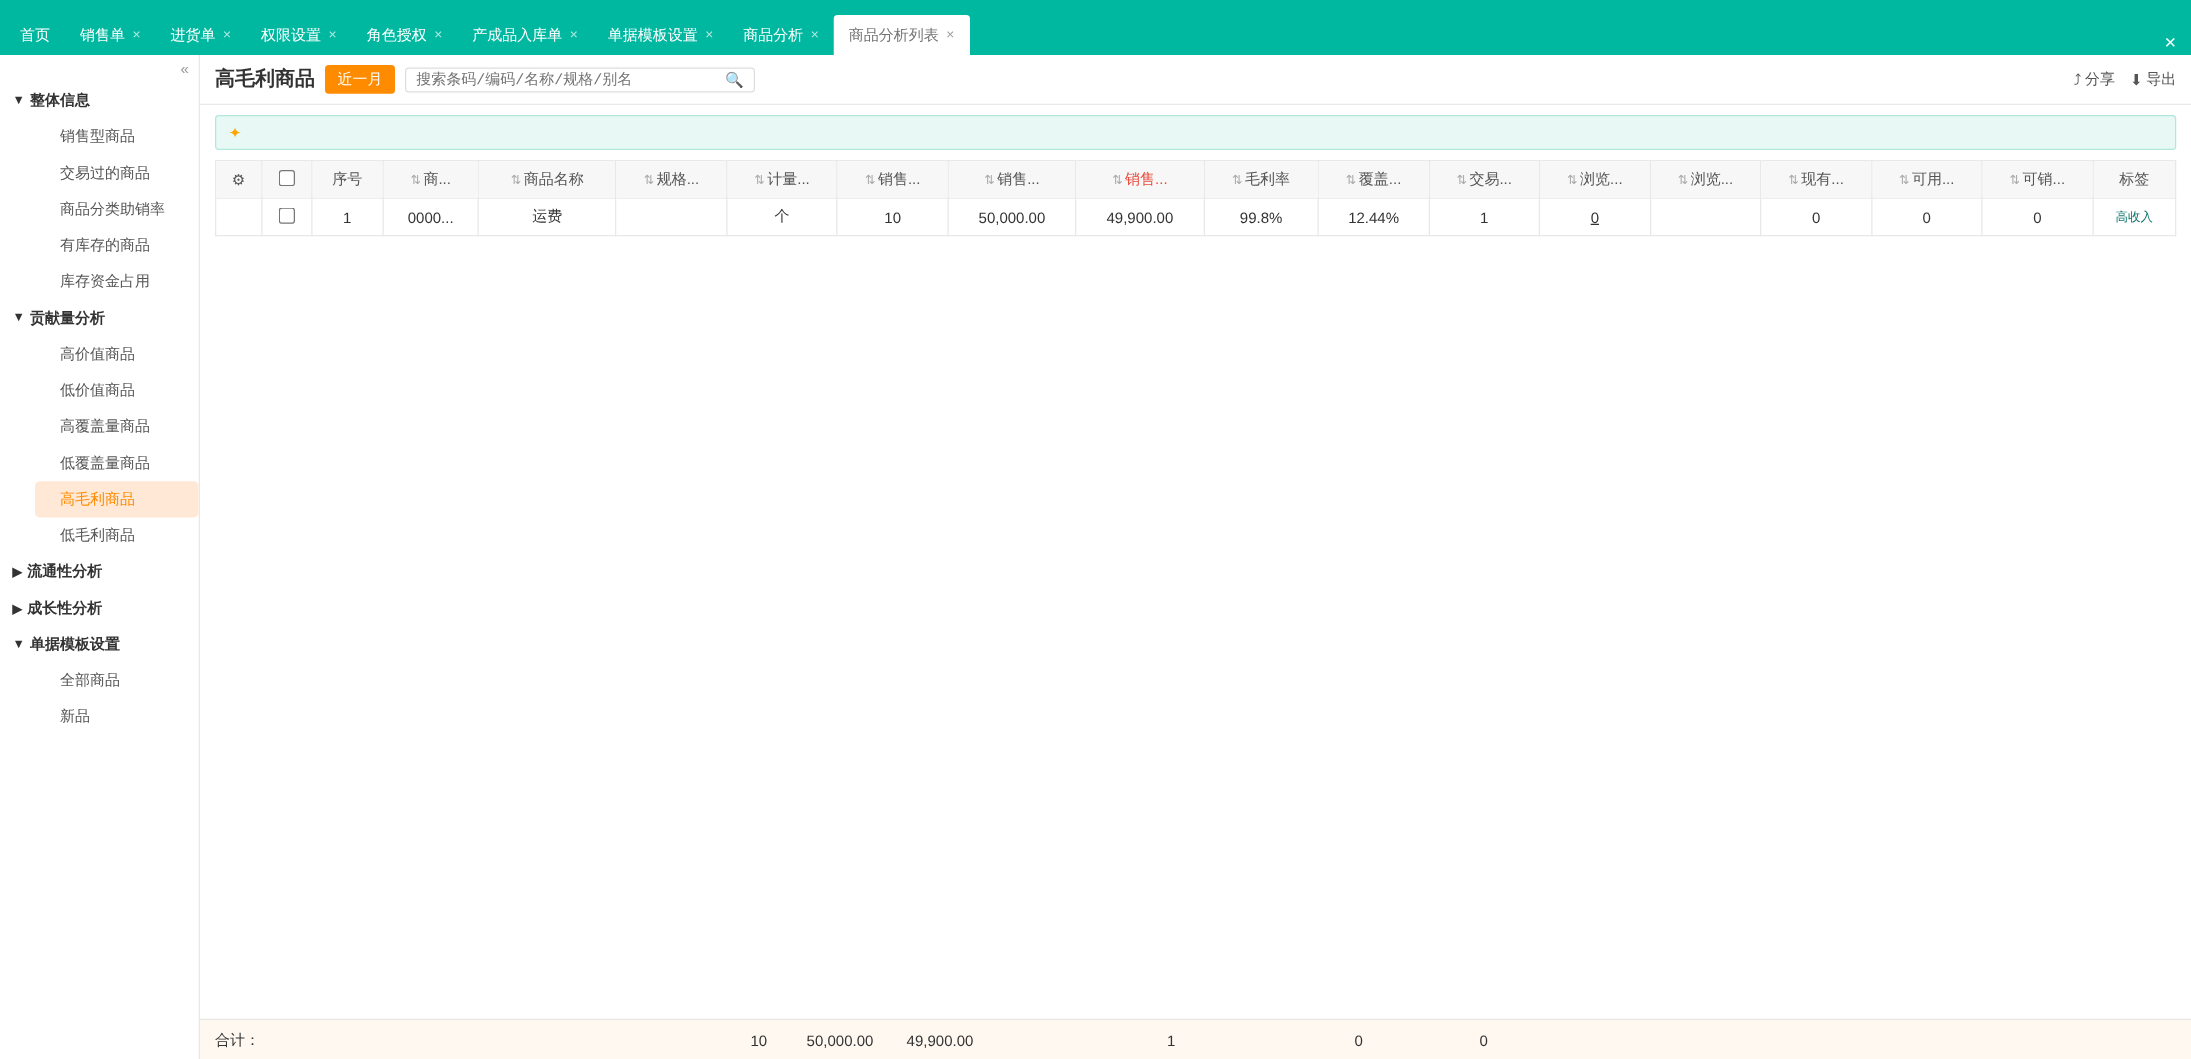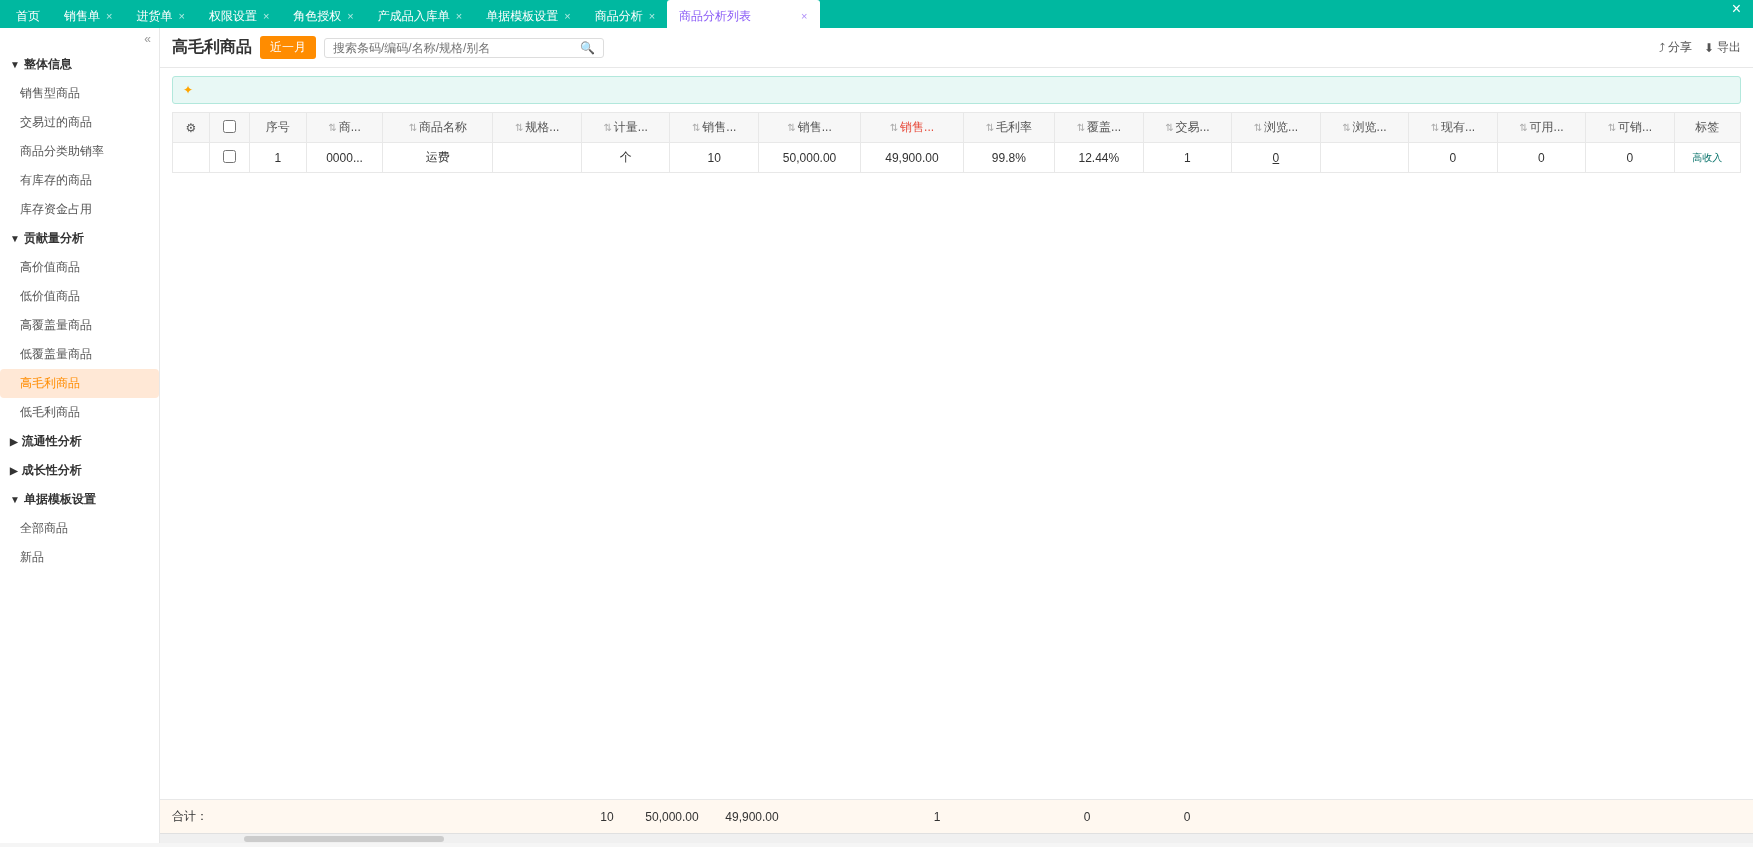--- a/index.html
+++ b/index.html
@@ -1,37 +1,37 @@
 <!DOCTYPE html>
 <html><head>
   <meta charset="utf-8">
   <style>
     * { box-sizing: border-box; margin: 0; padding: 0; font-family: "Microsoft YaHei", "SimHei", Arial, sans-serif; font-size: 12px; }
     body { background: #f5f5f5; overflow: hidden; }
 
     
     .tab-bar {
       display: flex;
-      align-items: flex-start;
+      align-items: flex-end;
       background: #00b8a0;
-      height: 28px;
+      height: 44px;
       padding: 0 4px;
       color: white;
     }
     .tab-item {
       display: flex;
       align-items: center;
       padding: 0 12px;
       height: 32px;
       cursor: pointer;
       white-space: nowrap;
       font-size: 13px;
       color: white;
     }
-    .tab-item.active { background: white; color: #8b5cf6; border-radius: 3px 3px 0 0; gap: 44px; }
+    .tab-item.active { background: white; color: #737373; border-radius: 3px 3px 0 0; }
     .tab-item .close-btn { margin-left: 6px; font-size: 11px; cursor: pointer; opacity: 0.7; }
     .tab-bar-right { margin-left: auto; color: white; padding: 0 8px; cursor: pointer; font-size: 16px; }
 
     
     .main-layout {
       display: flex;
       height: calc(847px - 32px);
     }
 
     
@@ -57,20 +57,21 @@
       font-weight: bold;
       font-size: 12px;
       cursor: pointer;
     }
     .sidebar-group-title .arrow { margin-right: 4px; font-size: 10px; }
     .sidebar-item {
       padding: 6px 10px 6px 20px;
       color: #555;
       cursor: pointer;
       font-size: 12px;
+      margin-left: 28px;
     }
     .sidebar-item.active { background: #ffe8d6; color: #ff8c00; border-radius: 4px; }
 
     
     .content-area {
       flex: 1;
       display: flex;
       flex-direction: column;
       background: white;
       overflow: hidden;
@@ -106,20 +107,21 @@
       padding: 2px 8px;
       flex: 1;
       max-width: 280px;
     }
     .search-box input {
       border: none;
       outline: none;
       font-size: 12px;
       width: 100%;
       color: #ef4444;
+      font-family: Liberation Mono, monospace;
     }
     .search-icon { color: #999; cursor: pointer; }
     .header-right { margin-left: auto; display: flex; gap: 12px; }
     .action-btn {
       display: flex;
       align-items: center;
       gap: 3px;
       color: #555;
       cursor: pointer;
       font-size: 12px;

